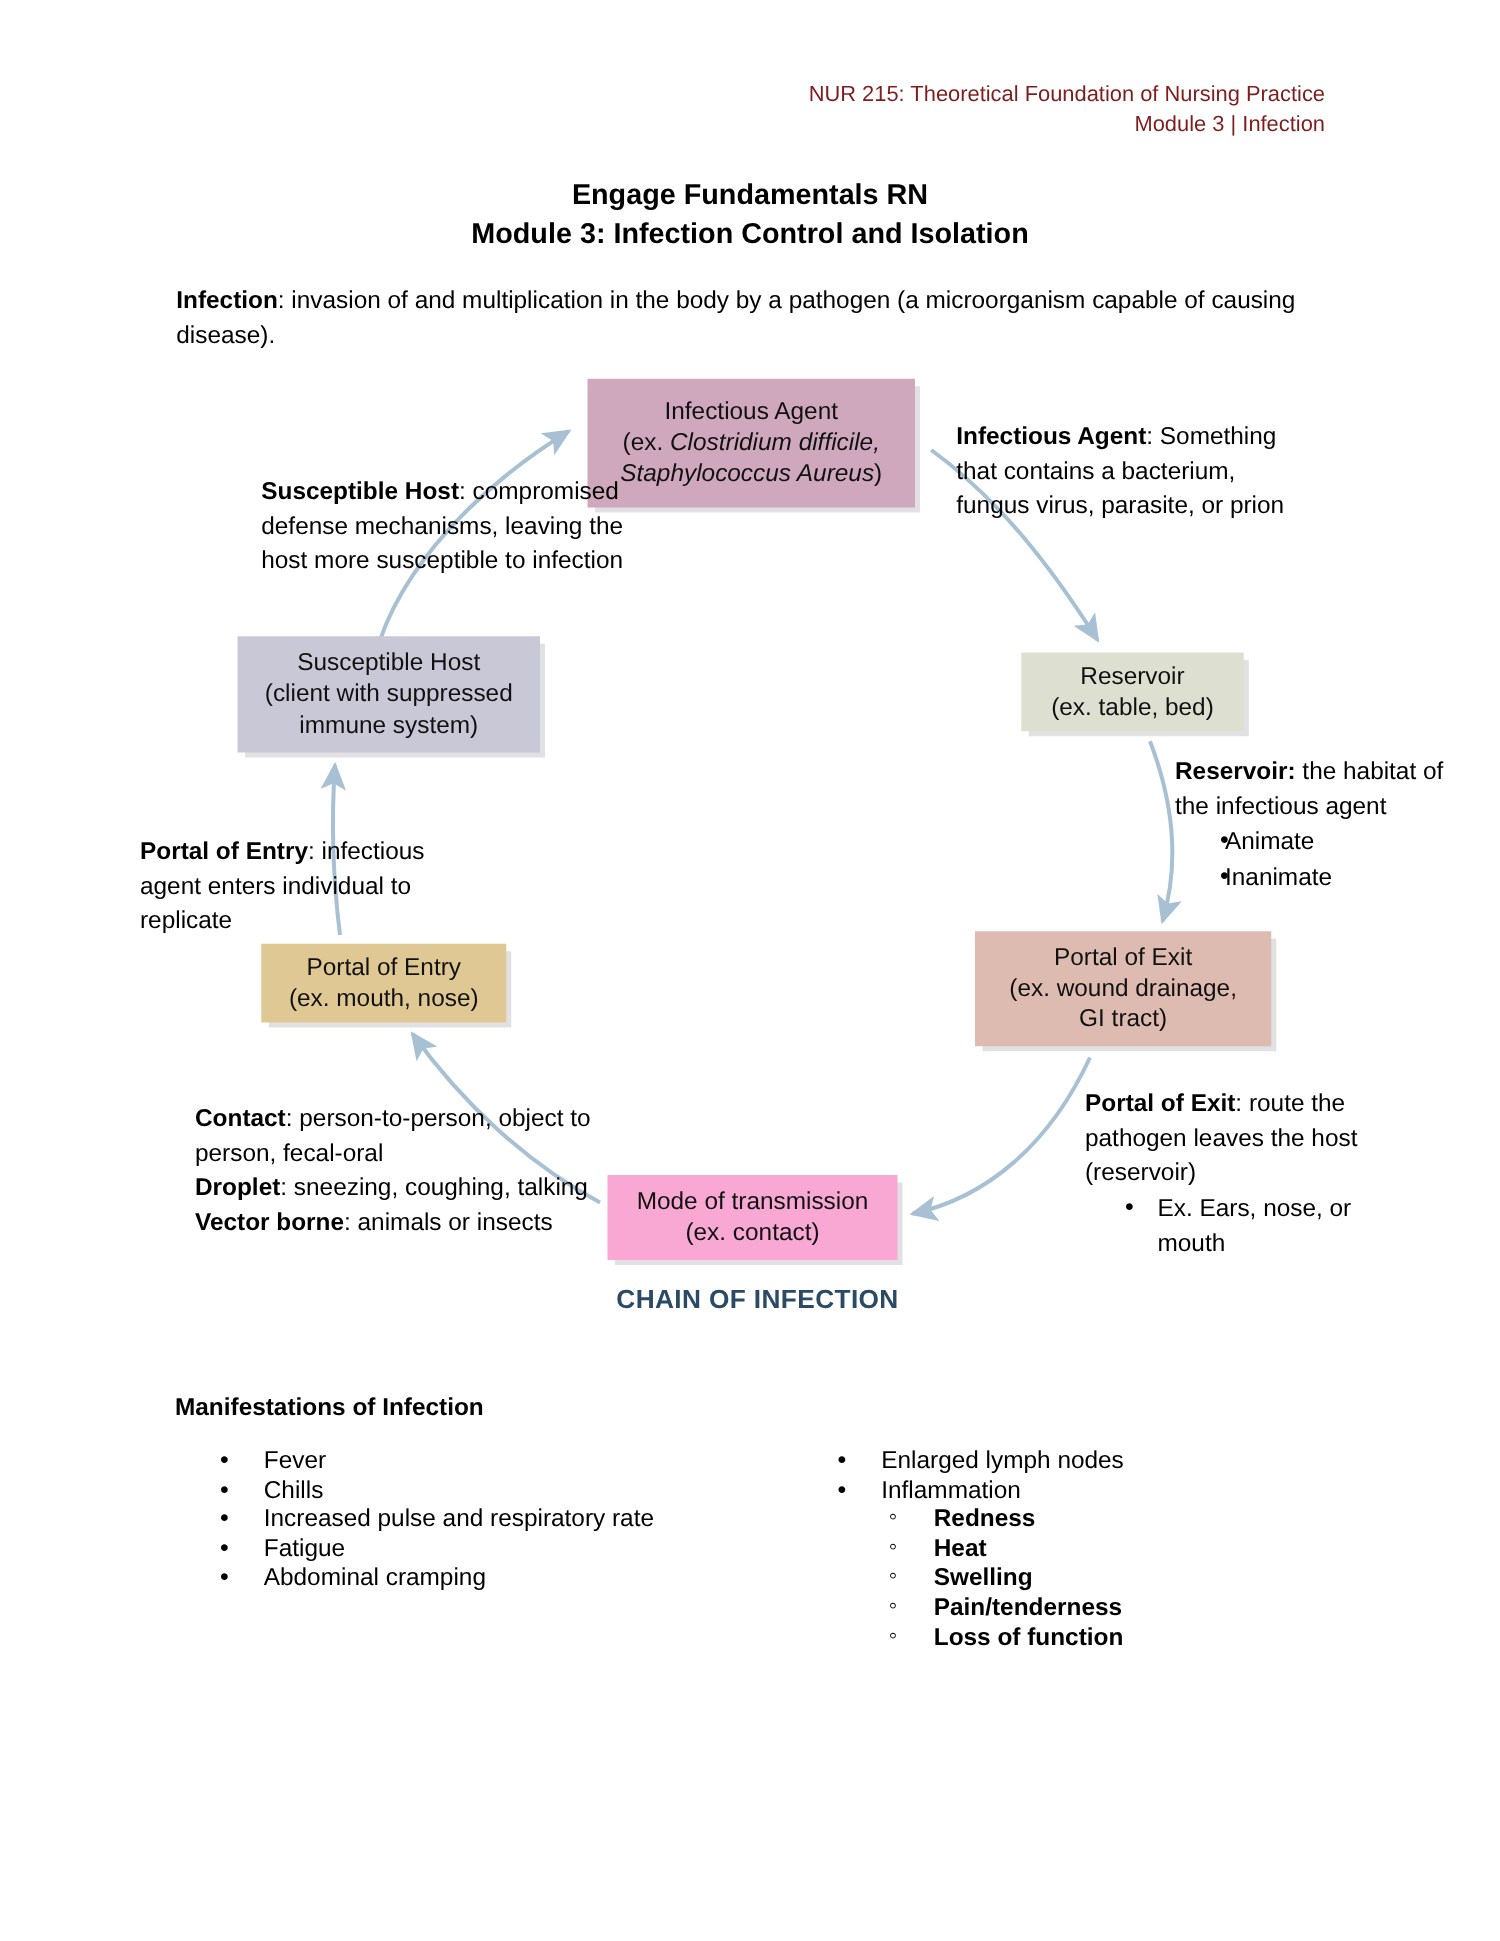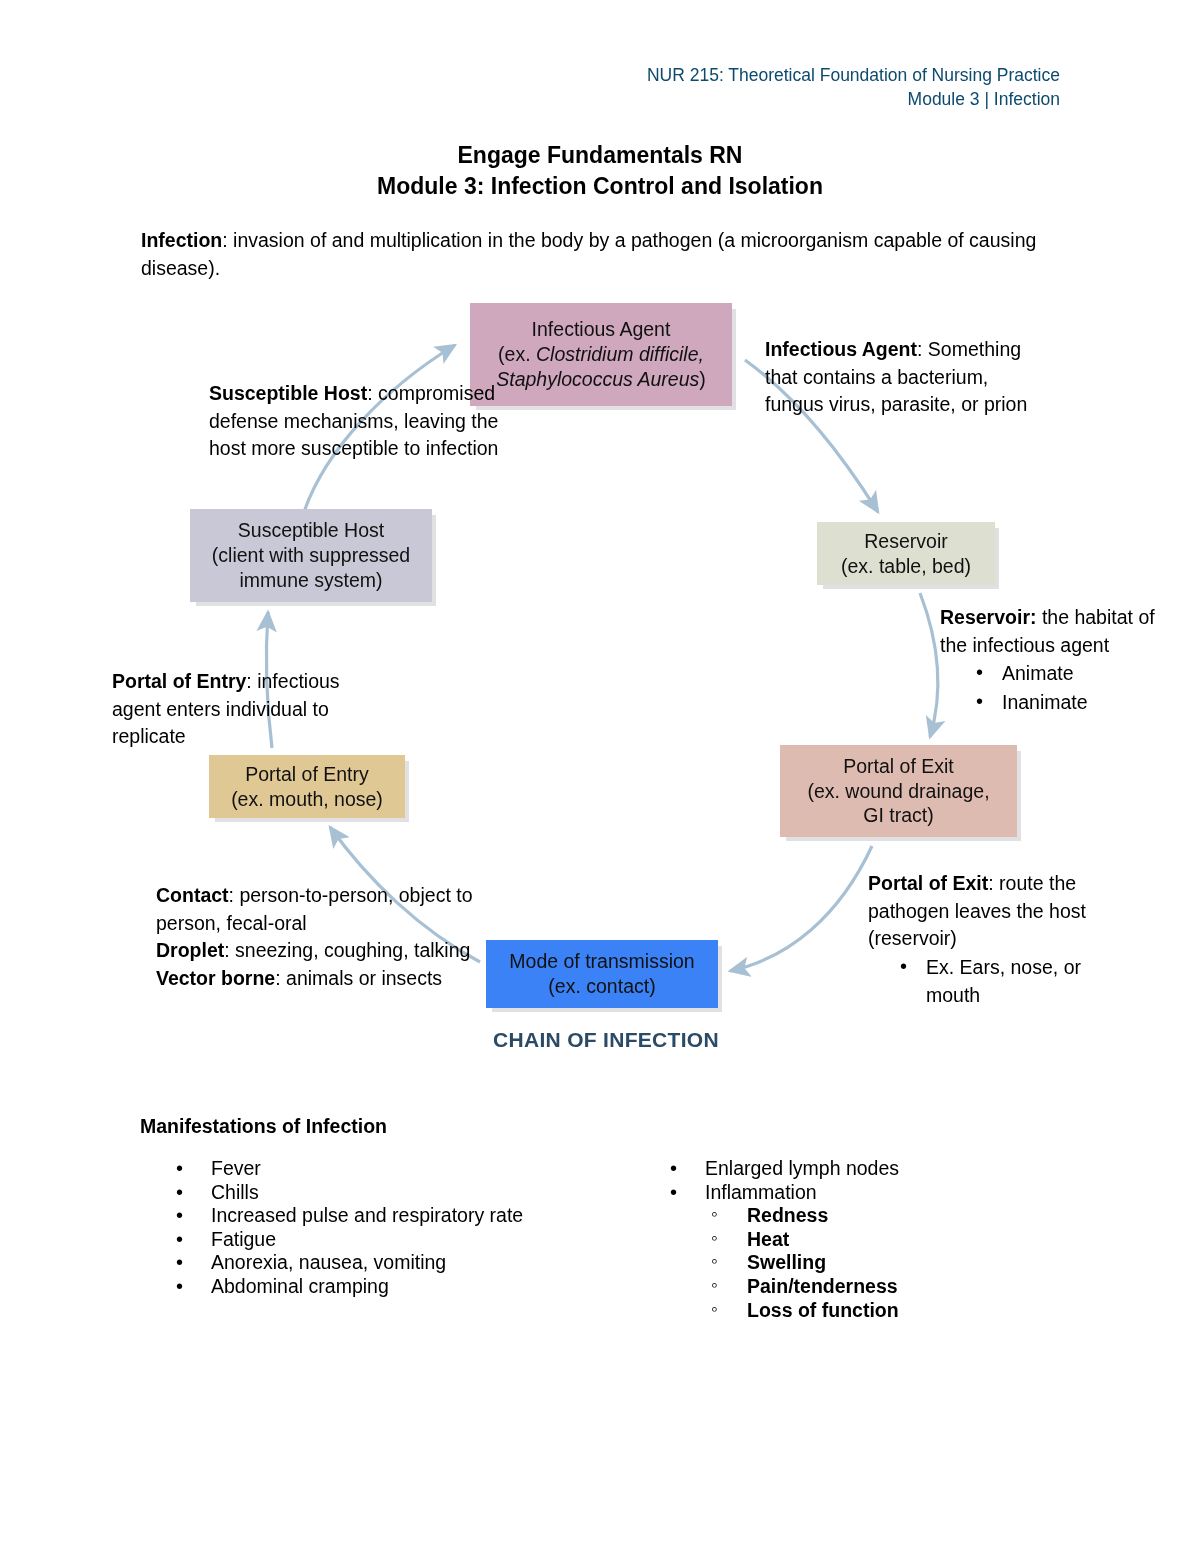--- a/index.html
+++ b/index.html
@@ -20,21 +20,21 @@
   }
 
   
   .doc-header {
     position: absolute;
     top: 64px;
     right: 140px;
     text-align: right;
     font-size: 17.5px;
     line-height: 1.35;
-    color: #0c4a6e;
+    color: #7f1d1d;
   }
 
   
   .doc-title {
     position: absolute;
     top: 140px;
     left: 0;
     width: 1200px;
     text-align: center;
     font-weight: bold;
@@ -99,21 +99,21 @@
   }
   .node-exit {
     left: 780px; top: 455px;
     width: 237px; height: 92px;
     background: #debbb0;
     display: flex; flex-direction: column; justify-content: center;
   }
   .node-transmission {
     left: 486px; top: 650px;
     width: 232px; height: 68px;
-    background: #3b82f6;
+    background: #f9a8d4;
     display: flex; flex-direction: column; justify-content: center;
   }
   .node-entry {
     left: 209px; top: 465px;
     width: 196px; height: 63px;
     background: #e0c894;
     display: flex; flex-direction: column; justify-content: center;
   }
   .node-host {
     left: 190px; top: 219px;
@@ -137,21 +137,21 @@
   .anno-entry   { left: 112px; top: 378px; width: 275px; }
   .anno-host    { left: 209px; top: 90px;  width: 290px; }
 
   .anno ul {
     list-style: none;
     margin: 0;
     padding: 0 0 0 0;
   }
   .anno ul li {
     position: relative;
-    padding-left: 62px;
+    padding-left: 40px;
     line-height: 1.45;
   }
   .anno ul li::before {
     content: "\2022";
     position: absolute;
     left: 36px;
     top: -1px;
     font-size: 20px;
   }
   .anno-exit ul li { padding-left: 58px; }
@@ -325,21 +325,20 @@
   </div>
 
   <div class="manifest-title">Manifestations of Infection</div>
 
   <div class="manifest-col col-left">
     <ul>
       <li><span class="txt">Fever</span></li>
       <li><span class="txt">Chills</span></li>
       <li><span class="txt">Increased pulse and respiratory rate</span></li>
       <li><span class="txt">Fatigue</span></li>
-      <li><span class="txt">Anorexia, nausea, vomiting</span></li>
       <li><span class="txt">Abdominal cramping</span></li>
     </ul>
   </div>
 
   <div class="manifest-col col-right">
     <ul>
       <li><span class="txt">Enlarged lymph nodes</span></li>
       <li><span class="txt">Inflammation</span>
         <ul>
           <li>Redness</li>

